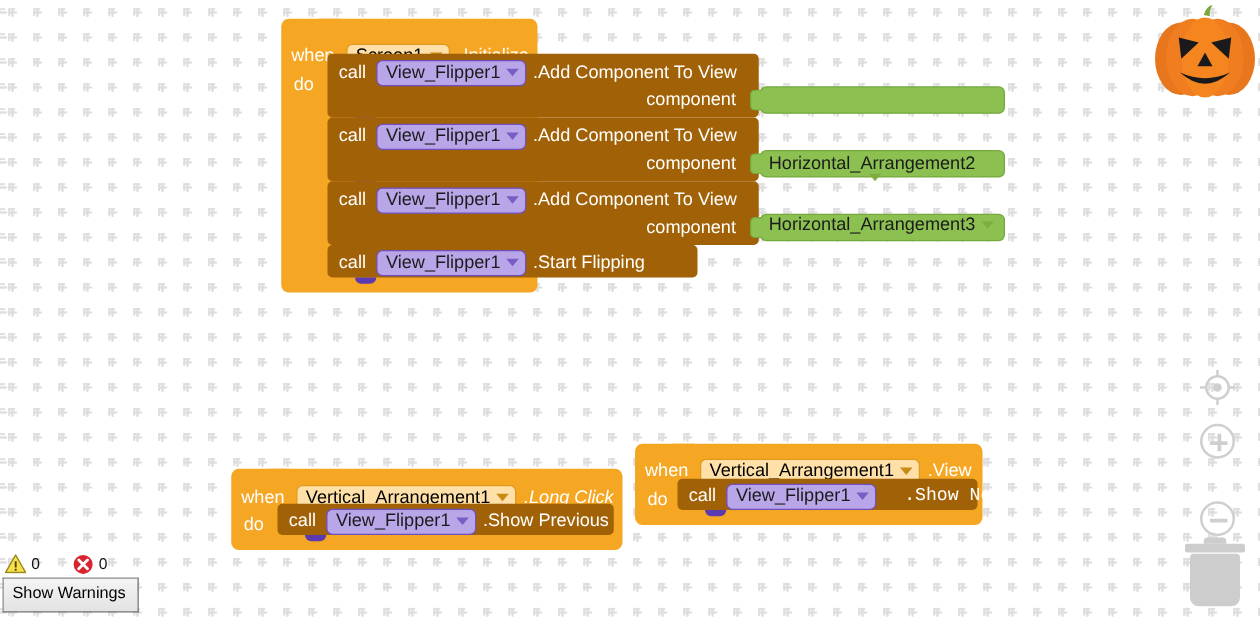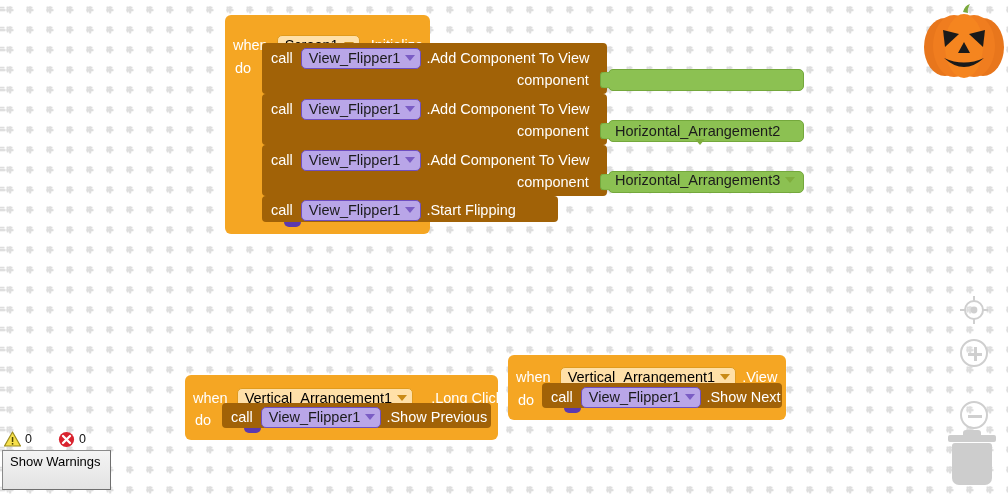--- a/index.html
+++ b/index.html
@@ -118,21 +118,21 @@
   .wrow{display:flex;align-items:center;gap:4px;padding-left:4px;height:22px;}
   .wcount{font-size:12.5px;color:#111;}
   .sp{width:18px;}
   .btn-warn{
     margin-left:2px;
     display:inline-block;
     background:linear-gradient(#f4f4f4,#e3e3e3);
     border:1px solid #8a8a8a;
     border-right-color:#6f6f6f;border-bottom-color:#6f6f6f;
     font-size:13px;color:#000;
-    padding:3px 9px 20px 7px;
+    padding:3px 9px 8px 7px;
   }
 
   
   .ctrl{position:absolute;color:#cfcfcf;}
   .circ{
     width:28px;height:28px;border-radius:50%;
     border:2px solid #cfcfcf;box-sizing:border-box;
     position:relative;
   }
   .circ::before,.circ::after{
@@ -255,21 +255,21 @@
 
 <div class="blk" style="left:185px;top:375px;width:313px;height:65px;">
   <div class="evt" style="position:absolute;left:0;top:0;width:313px;height:65px;"></div>
   <div class="notch-top" style="left:30px;top:0;"></div>
   <div class="row" style="left:8px;top:13px;">
     <span class="lbl">when</span>
     <span class="field field-evt" style="margin-left:9px;">
       <span>Vertical_Arrangement1</span>
       <span class="caret caret-evt"></span>
     </span>
-    <span class="lbl" style="margin-left:18px;">.Long Click</span>
+    <span class="lbl" style="margin-left:6px;font-style:italic;">.Long Click</span>
   </div>
   <div class="row" style="left:10px;top:38px;">
     <span class="lbl">do</span>
   </div>
 </div>
 <div class="blk purple" style="left:222px;top:403px;width:269px;height:25px;">
   <div class="notch" style="left:22px;top:25px;"></div>
   <div class="row" style="left:9px;top:4px;">
     <span class="lbl">call</span>
     <span class="field field-call" style="margin-left:8px;">
@@ -296,21 +296,21 @@
   </div>
 </div>
 <div class="blk purple" style="left:542px;top:383px;width:240px;height:25px;">
   <div class="notch" style="left:22px;top:25px;"></div>
   <div class="row" style="left:9px;top:4px;">
     <span class="lbl">call</span>
     <span class="field field-call" style="margin-left:8px;">
       <span>View_Flipper1</span>
       <span class="caret caret-call"></span>
     </span>
-    <span class="lbl" style="margin-left:5px;">.Show Next</span>
+    <span class="lbl" style="margin-left:22px;font-family:Liberation Mono, monospace;">.Show Next</span>
   </div>
 </div>
 
 <div class="blk" style="left:921px;top:2px;width:88px;height:80px;">
   <svg width="88" height="80" viewBox="0 0 88 80">
     <path d="M42 10 q2-7 7-8 q-3 5 -2 9 z" fill="#7aa93c"></path>
     <ellipse cx="24" cy="45" rx="21" ry="29" fill="#e8761c"></ellipse>
     <ellipse cx="62" cy="45" rx="21" ry="29" fill="#e8761c"></ellipse>
     <ellipse cx="33" cy="44" rx="21" ry="31" fill="#f07d1f"></ellipse>
     <ellipse cx="53" cy="44" rx="21" ry="31" fill="#f07d1f"></ellipse>

